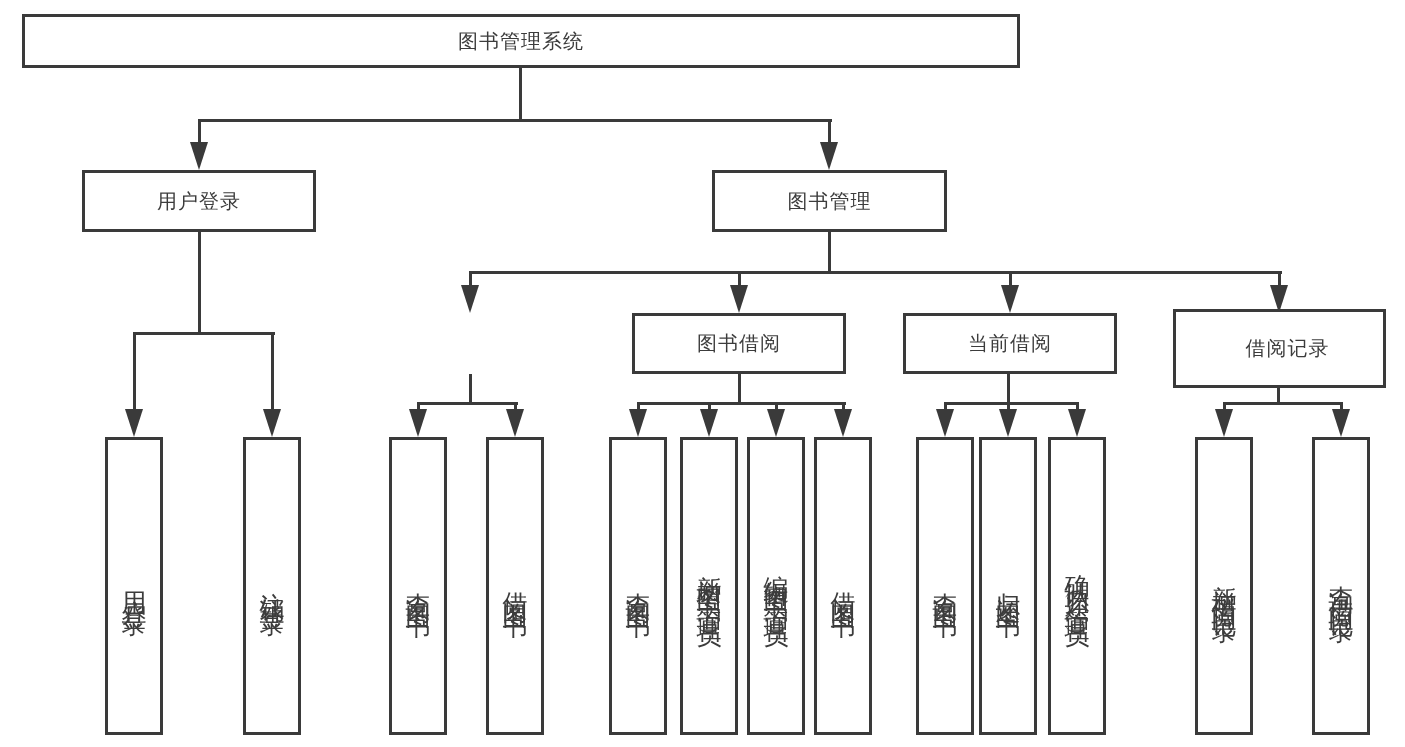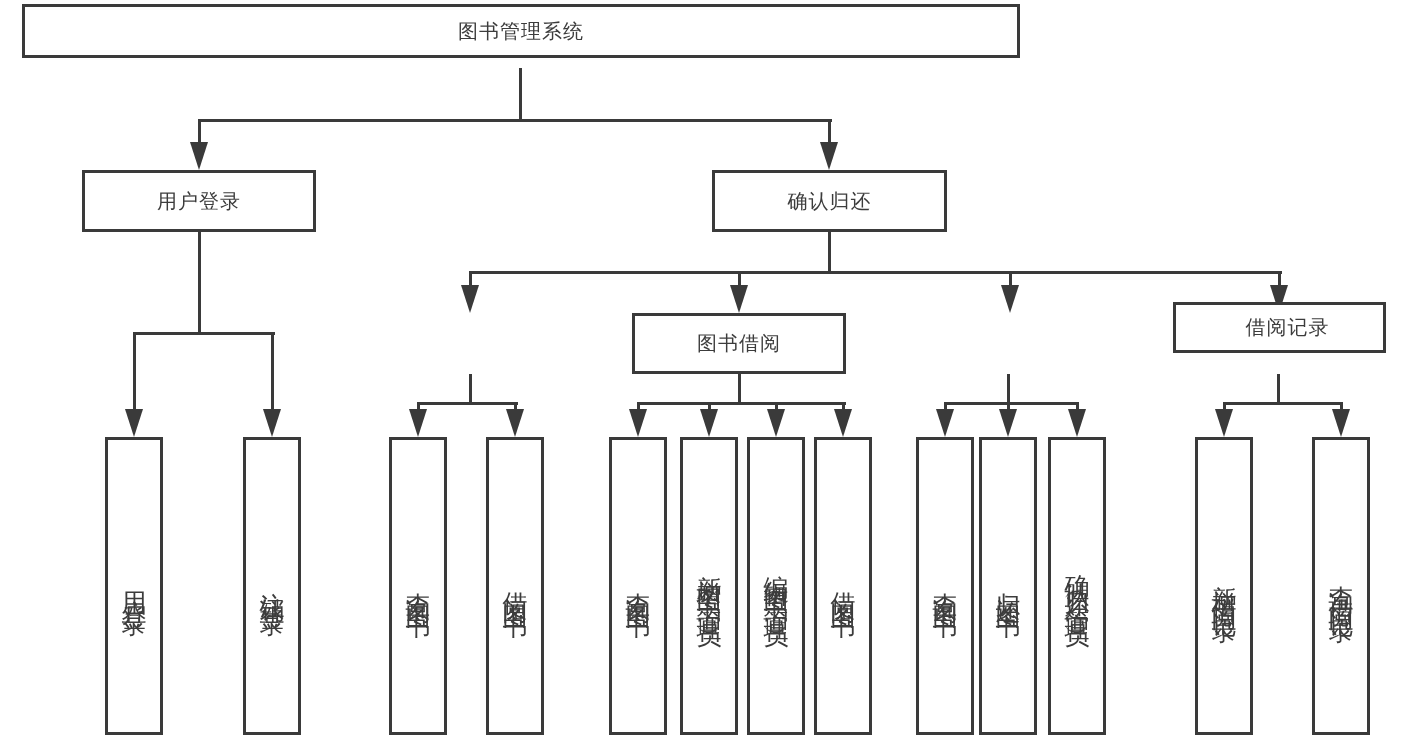--- a/index.html
+++ b/index.html
@@ -33,36 +33,36 @@
   .watermark{
     position:absolute;right:6px;bottom:2px;z-index:5;
     font-size:21px;letter-spacing:1px;color:var(--watermark,#bdbdbd);
   }
 </style>
 </head>
 <body>
 
 <div class="canvas">
 
-  <div class="node" style="left:22px;top:4px;width:998px;height:54px;">
+  <div class="node" style="left:22px;top:14px;width:998px;height:54px;">
     <span class="lbl">图书管理系统</span>
   </div>
 
   <div class="vl" style="left:519px;top:68px;height:53px;"></div>
   <div class="hl" style="left:198px;top:119px;width:634px;"></div>
   <div class="vl" style="left:198px;top:119px;height:26px;"></div>
   <div class="ah" style="left:190px;top:142px;"></div>
   <div class="vl" style="left:828px;top:119px;height:26px;"></div>
   <div class="ah" style="left:820px;top:142px;"></div>
 
   <div class="node" style="left:82px;top:170px;width:234px;height:62px;">
     <span class="lbl">用户登录</span>
   </div>
   <div class="node" style="left:712px;top:170px;width:235px;height:62px;">
-    <span class="lbl">确认归还</span>
+    <span class="lbl">图书管理</span>
   </div>
 
   <div class="vl" style="left:198px;top:232px;height:103px;"></div>
   <div class="hl" style="left:133px;top:332px;width:142px;"></div>
   <div class="vl" style="left:133px;top:332px;height:80px;"></div>
   <div class="ah" style="left:125px;top:409px;"></div>
   <div class="vl" style="left:271px;top:332px;height:80px;"></div>
   <div class="ah" style="left:263px;top:409px;"></div>
 
   <div class="vl" style="left:828px;top:232px;height:42px;"></div>
@@ -72,21 +72,24 @@
   <div class="vl" style="left:738px;top:271px;height:18px;"></div>
   <div class="ah" style="left:730px;top:285px;"></div>
   <div class="vl" style="left:1009px;top:271px;height:18px;"></div>
   <div class="ah" style="left:1001px;top:285px;"></div>
   <div class="vl" style="left:1278px;top:271px;height:18px;"></div>
   <div class="ah" style="left:1270px;top:285px;"></div>
 
   <div class="node" style="left:632px;top:313px;width:214px;height:61px;">
     <span class="lbl">图书借阅</span>
   </div>
-  <div class="node" style="left:1173px;top:302px;width:213px;height:51px;padding-left:16px;">
+  <div class="node" style="left:903px;top:313px;width:214px;height:61px;">
+    <span class="lbl">当前借阅</span>
+  </div>
+  <div class="node" style="left:1173px;top:309px;width:213px;height:79px;padding-left:16px;">
     <span class="lbl">借阅记录</span>
   </div>
 
   <div class="vl" style="left:469px;top:374px;height:31px;"></div>
   <div class="hl" style="left:417px;top:402px;width:101px;"></div>
   <div class="vl" style="left:417px;top:402px;height:12px;"></div>
   <div class="ah" style="left:409px;top:409px;"></div>
   <div class="vl" style="left:514px;top:402px;height:12px;"></div>
   <div class="ah" style="left:506px;top:409px;"></div>
 

